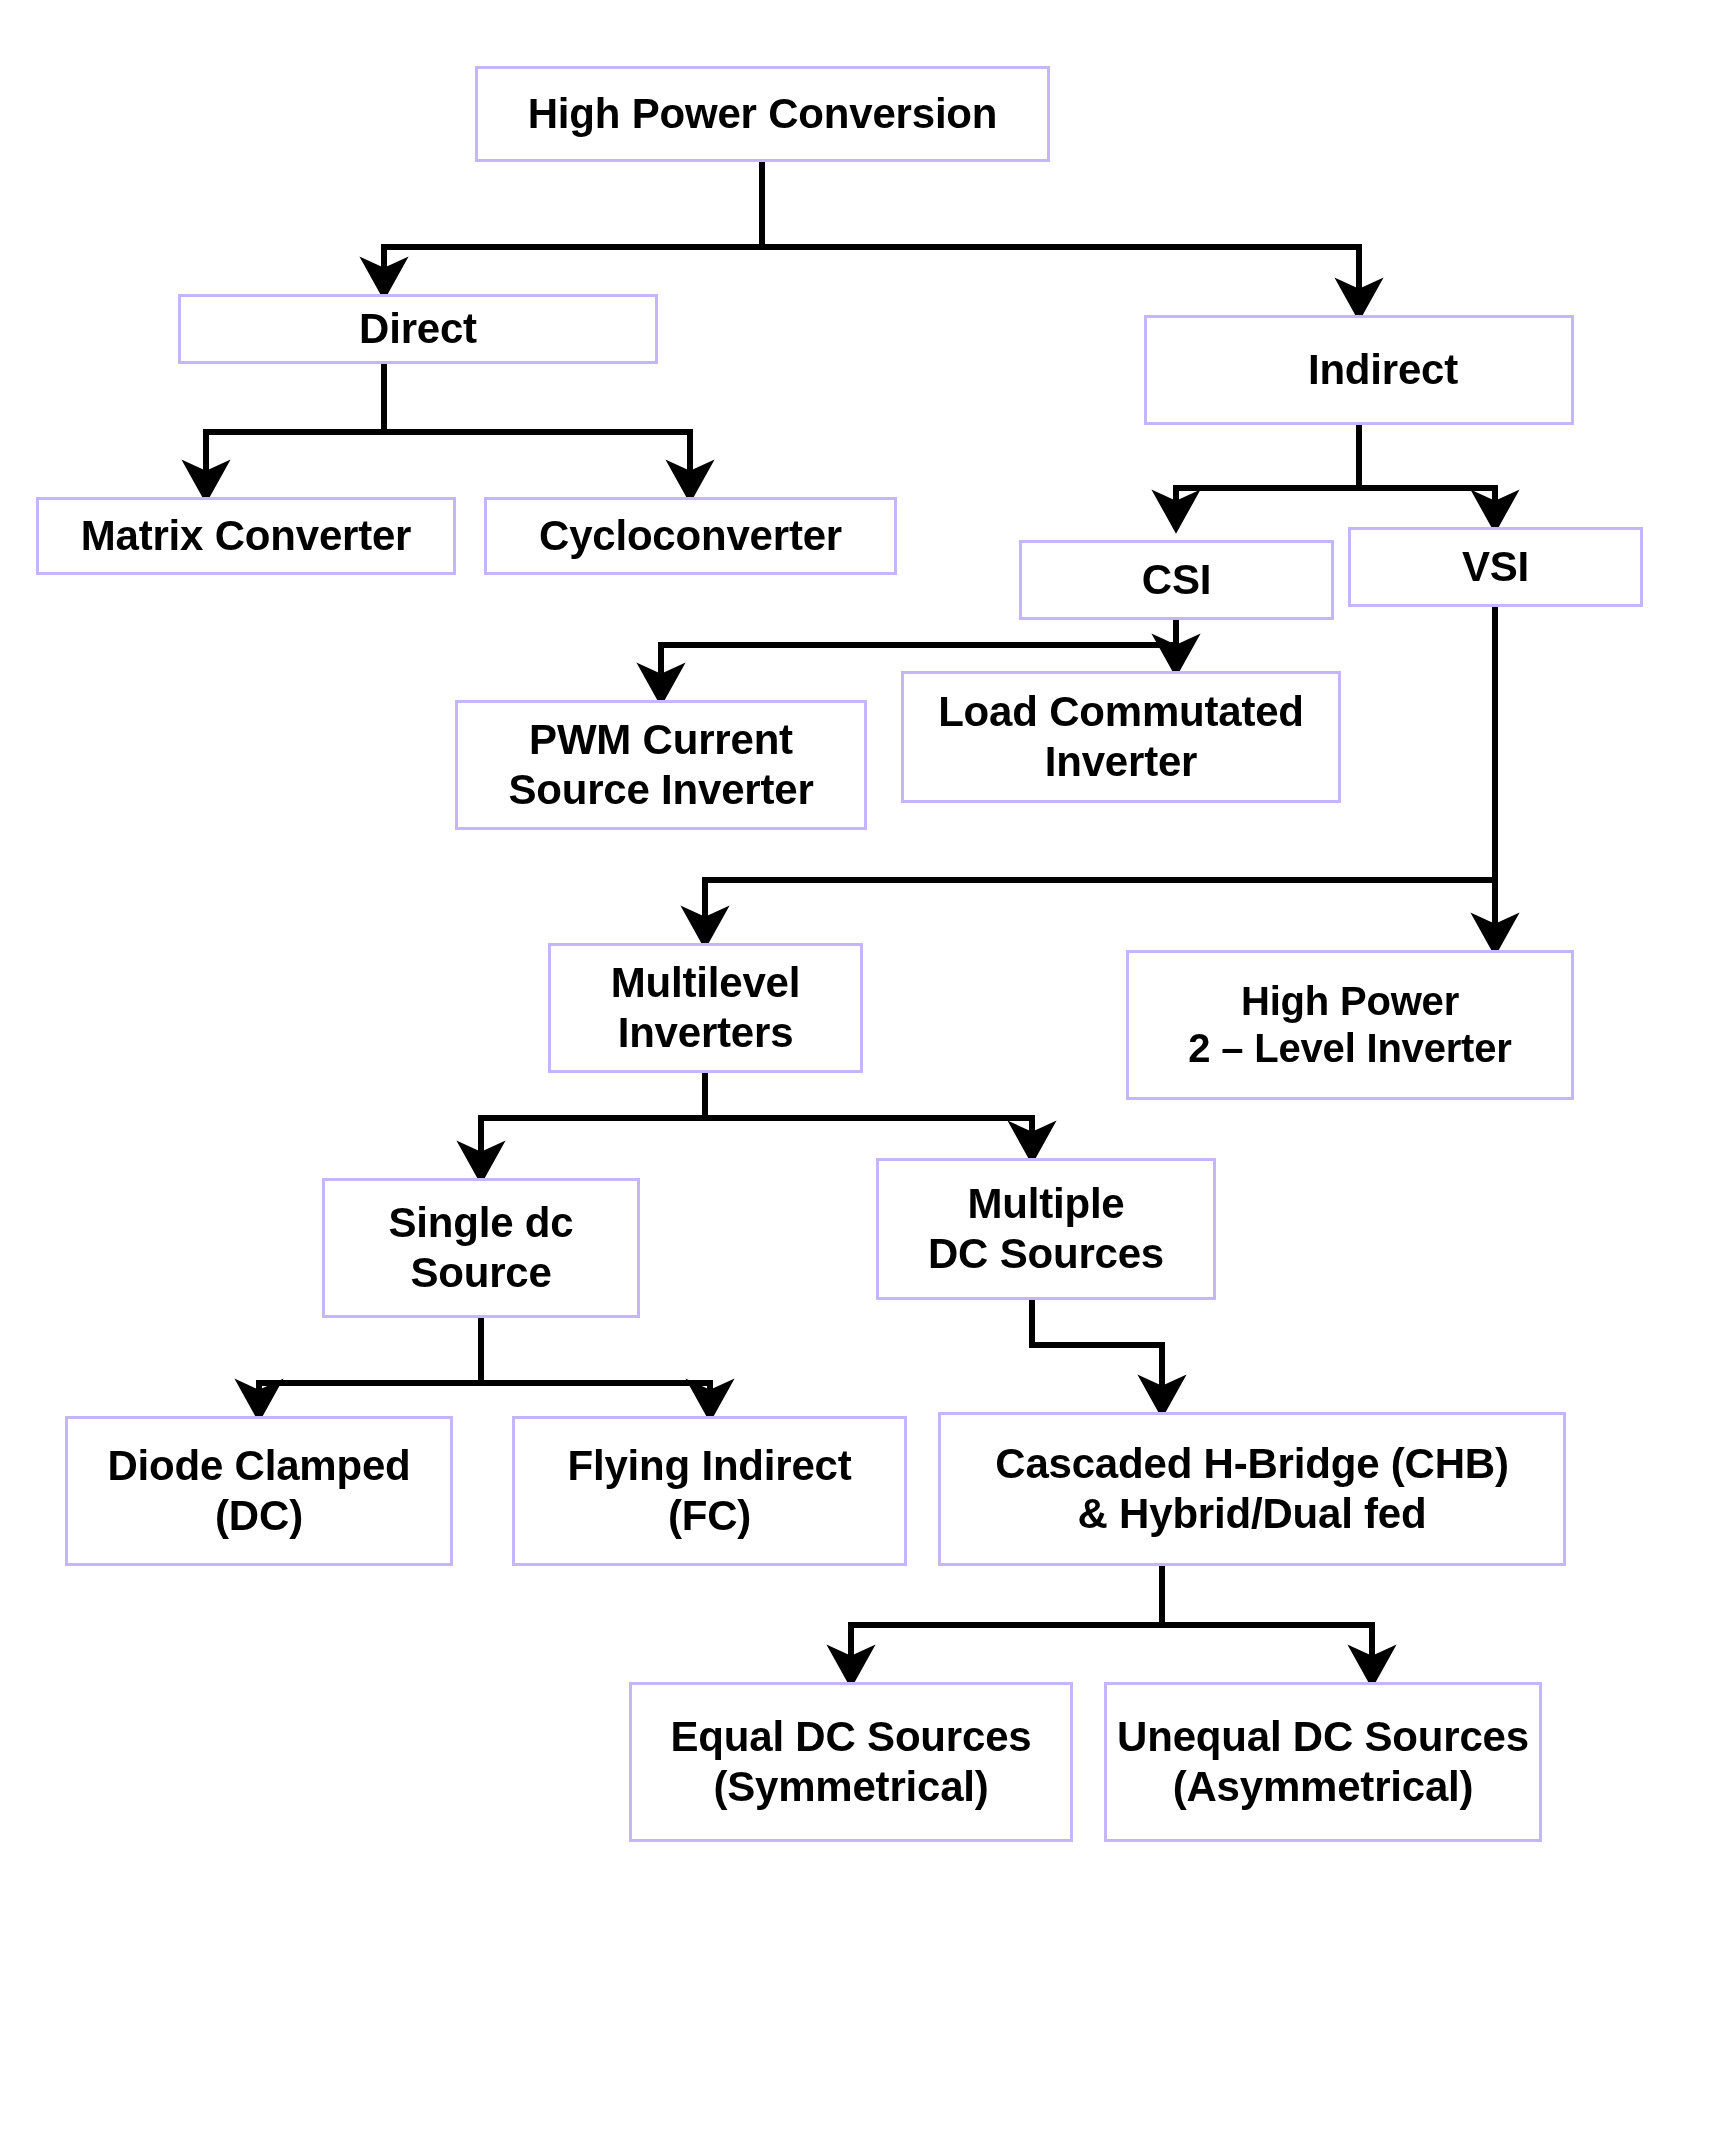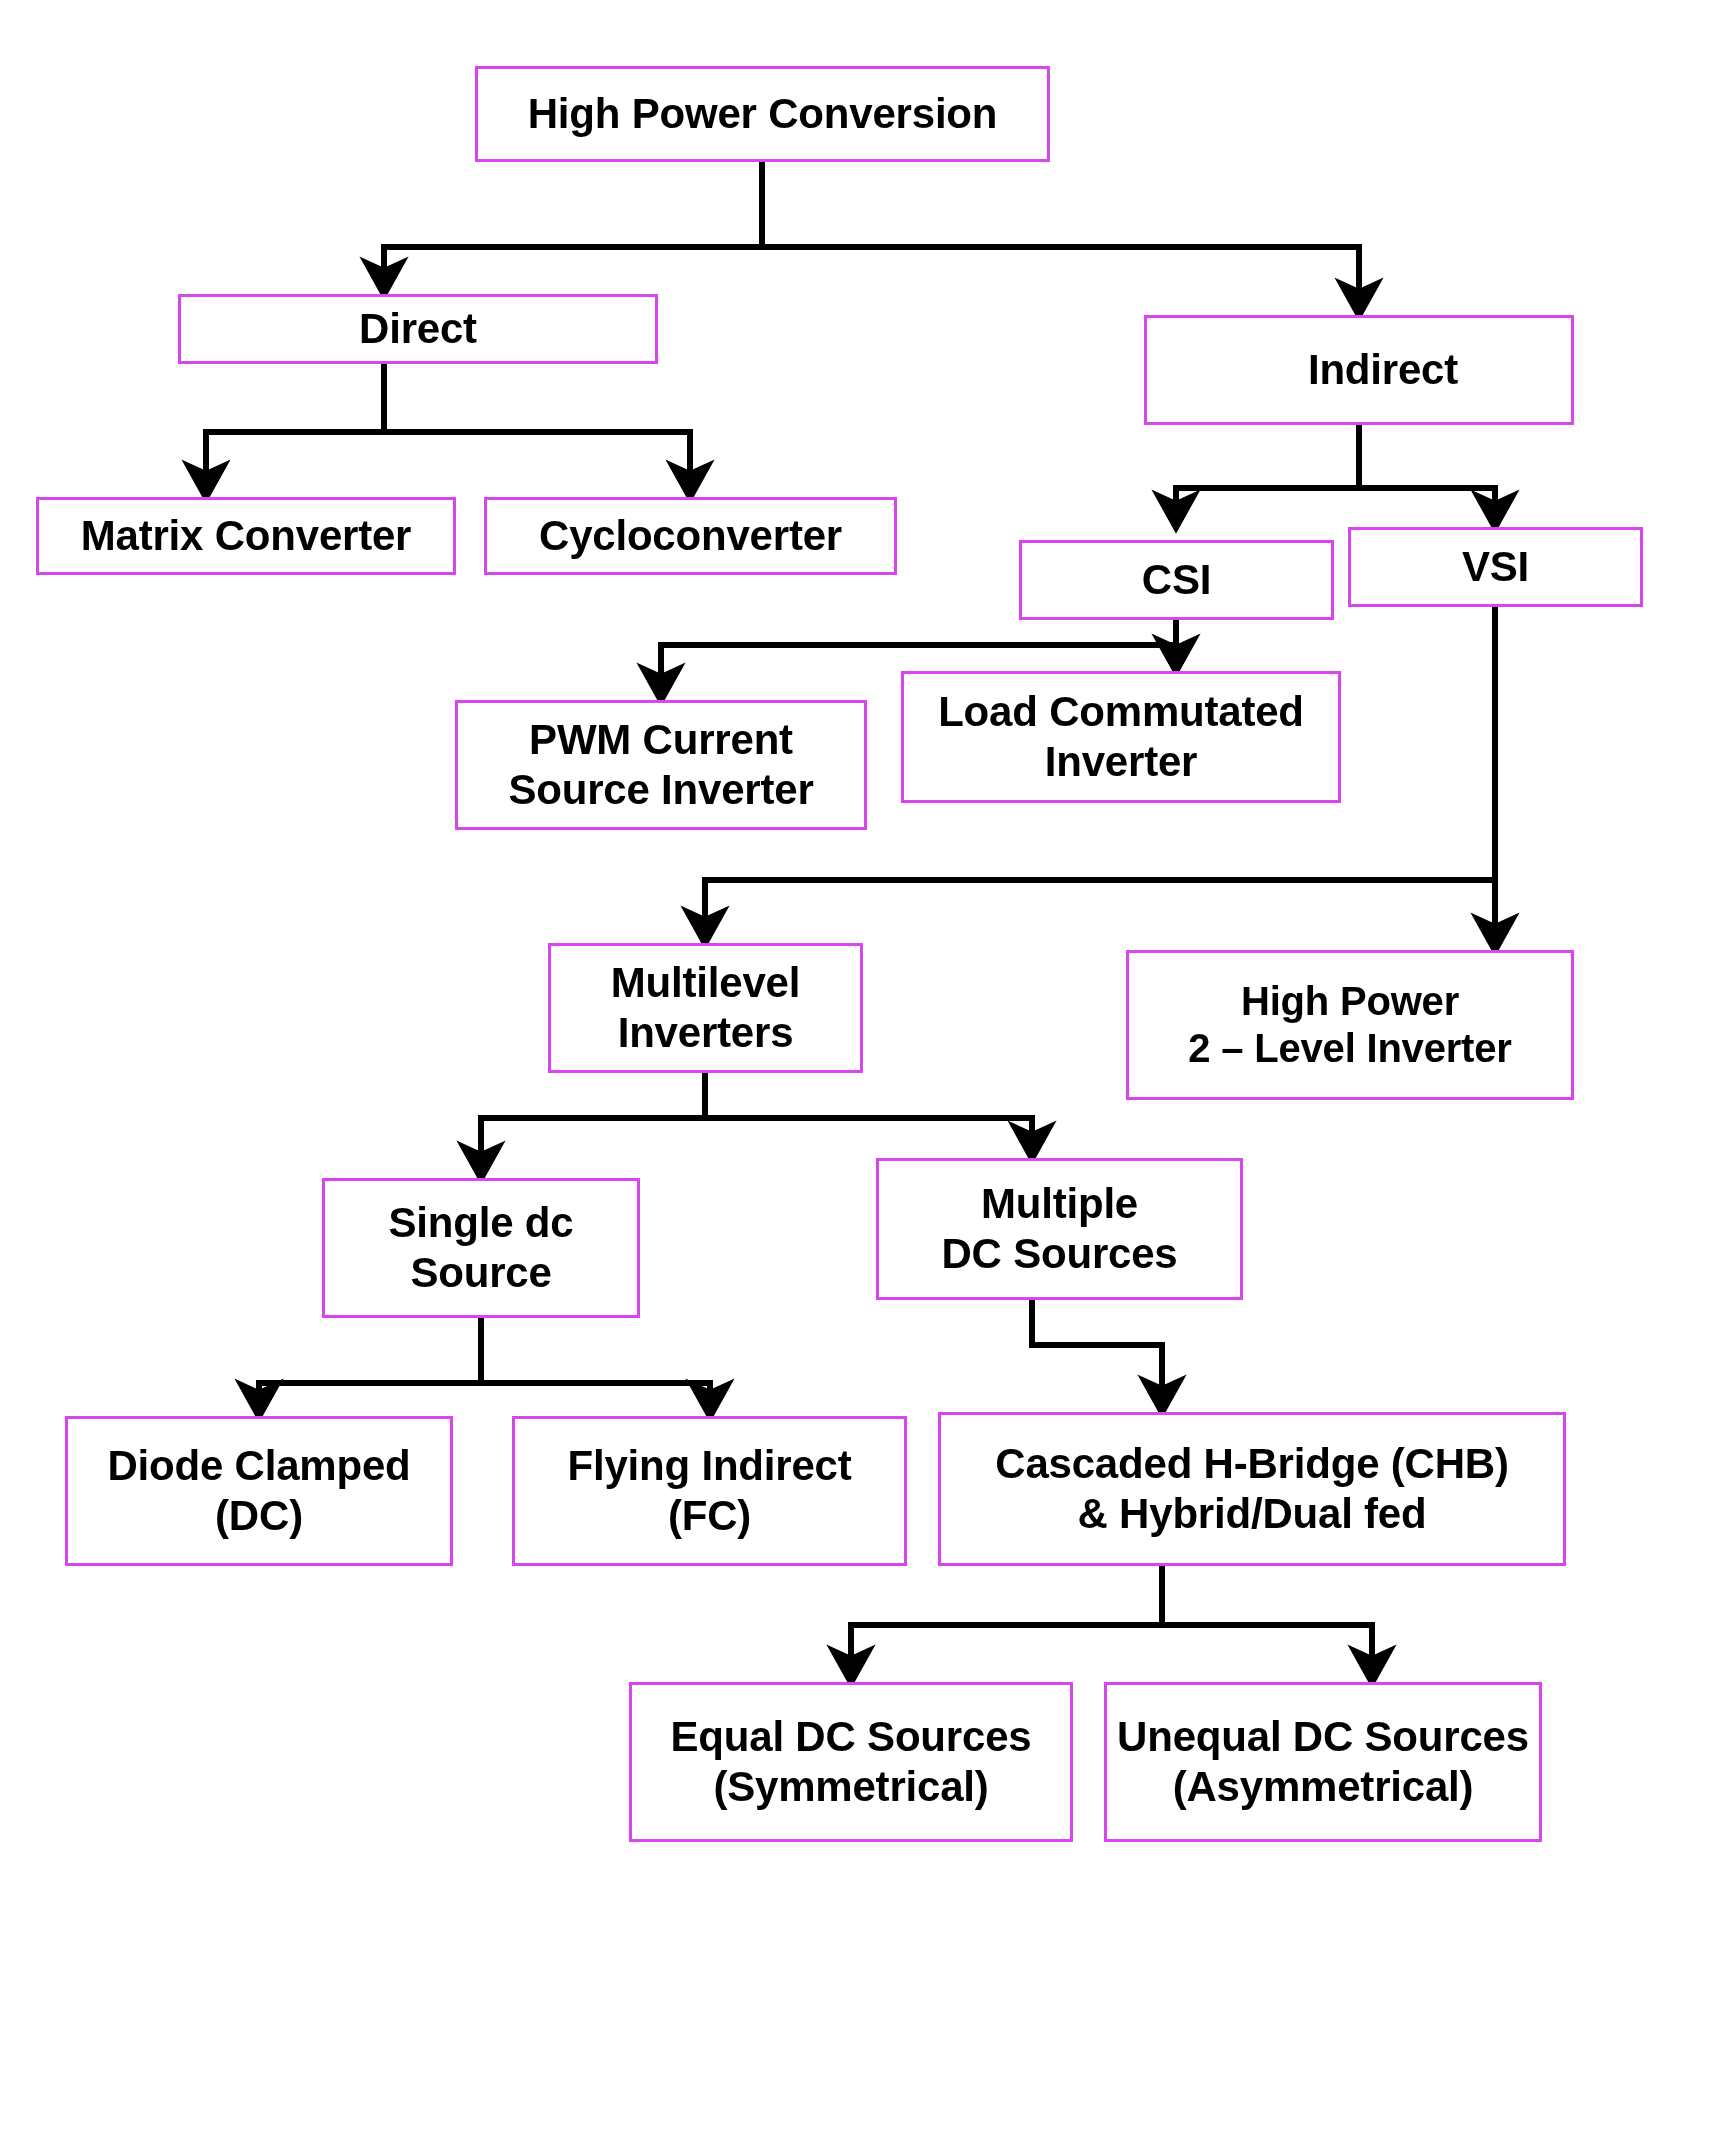--- a/index.html
+++ b/index.html
@@ -20,21 +20,21 @@
     position: absolute;
     left: 0;
     top: 0;
     width: 1718px;
     height: 2135px;
     pointer-events: none;
   }
   .node {
     position: absolute;
     box-sizing: border-box;
-    border: 3px solid #d946ef;
+    border: 3px solid #c4b5fd;
     background: #ffffff;
     display: flex;
     align-items: center;
     justify-content: center;
     text-align: center;
     color: #000000;
     font-weight: bold;
     line-height: 1.18;
     letter-spacing: -0.2px;
     z-index: 2;
@@ -134,21 +134,21 @@
   <div class="node f40" style="left:1126px;top:950px;width:448px;height:150px;align-items:center;">
     <span class="label">High Power
 2 – Level  Inverter</span>
   </div>
 
   <div class="node f42" style="left:322px;top:1178px;width:318px;height:140px;">
     <span class="label">Single dc
 Source</span>
   </div>
 
-  <div class="node f42" style="left:876px;top:1158px;width:367px;height:142px;">
+  <div class="node f42" style="left:876px;top:1158px;width:340px;height:142px;">
     <span class="label">Multiple
 DC Sources</span>
   </div>
 
   <div class="node f42" style="left:65px;top:1416px;width:388px;height:150px;">
     <span class="label">Diode Clamped
 (DC)</span>
   </div>
 
   <div class="node f42" style="left:512px;top:1416px;width:395px;height:150px;">

